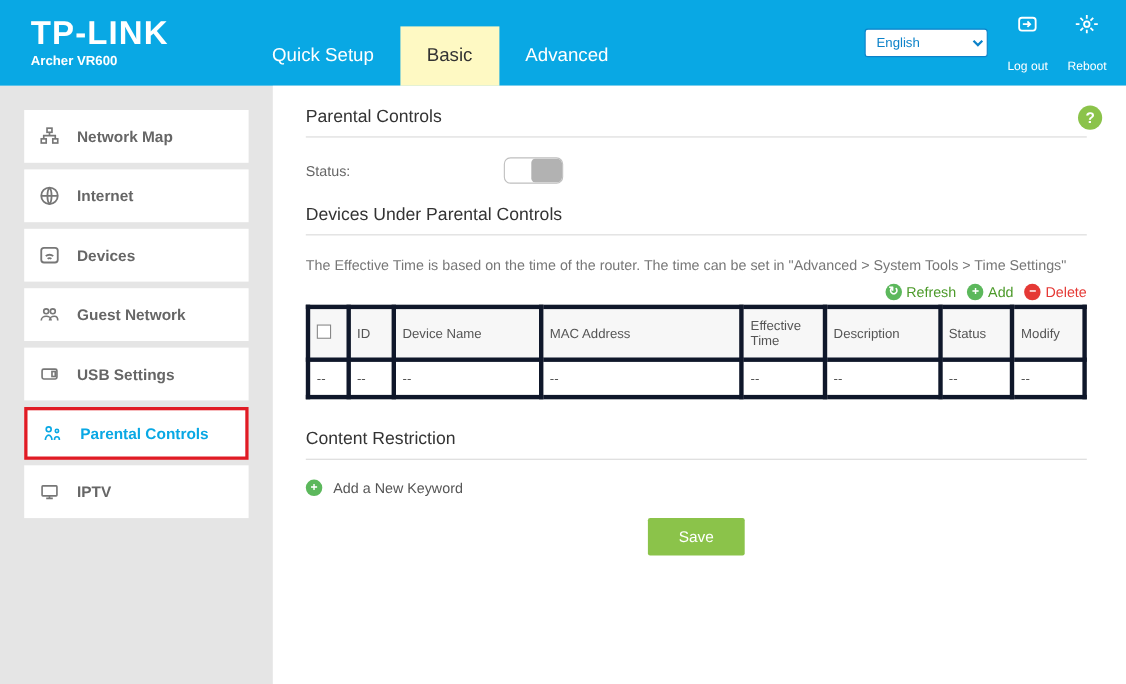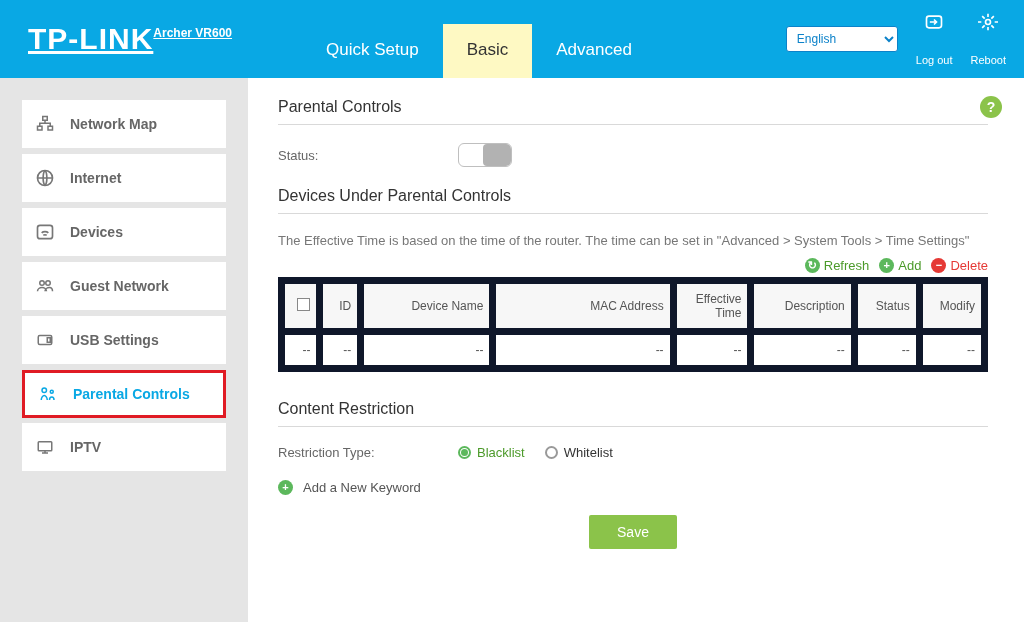--- a/index.html
+++ b/index.html
@@ -1,20 +1,20 @@
 <!DOCTYPE html>
 <html><head>
 <meta charset="utf-8">
 <style>
   * { box-sizing: border-box; margin: 0; padding: 0; }
   body { font-family: Arial, Helvetica, sans-serif; font-size: 13px; color: #333; background: #fff; width: 1024px; }
   
   
   .header { background: #09a8e4; height: 78px; display: flex; align-items: center; padding: 0 18px 0 28px; }
-  .logo-wrap { display: flex; color: #fff; margin-right: 70px; text-decoration: underline; }
+  .logo-wrap { display: flex; flex-direction: column; color: #fff; margin-right: 70px; }
   .logo { font-size: 30px; font-weight: 900; letter-spacing: 1px; line-height: 1; }
   .model { font-size: 12px; font-weight: bold; margin-top: 2px; }
   .tabs { display: flex; align-self: stretch; align-items: flex-end; }
   .tab { padding: 16px 24px 18px; color: #fff; font-size: 17px; cursor: pointer; }
   .tab.active { background: #fef9c3; color: #333; }
   .hdr-right { margin-left: auto; display: flex; align-items: center; gap: 18px; }
   .lang-select { width: 112px; height: 26px; background: #fff; border: 1px solid #0c82c9; color: #0c82c9; font-size: 12px; padding: 0 6px; border-radius: 3px;}
   .hdr-btn { display: flex; flex-direction: column; align-items: center; color: #fff; font-size: 11px; cursor: pointer; gap: 20px; }
   .hdr-btn svg { width: 22px; height: 20px; }
   
@@ -41,21 +41,21 @@
   .tbl-actions { display: flex; justify-content: flex-end; gap: 10px; margin-bottom: 4px; font-size: 13px; }
   .act { display: flex; align-items: center; gap: 4px; cursor: pointer; }
   .act.refresh, .act.add { color: #4c9a2a; }
   .act.delete { color: #e53935; }
   .circle-icon { width: 15px; height: 15px; border-radius: 50%; display: inline-flex; align-items: center; justify-content: center; color: #fff; font-size: 11px; font-weight: bold; line-height: 1;}
   .ci-green { background: #5cb85c; }
   .ci-red { background: #e53935; }
   .ci-refresh { background: #5cb85c; }
   
   table.dev { width: 100%; border-collapse: collapse; margin-bottom: 28px; }
-  table.dev th, table.dev td { border: 7px solid #0f172a; padding: 8px 6px; text-align: right; font-weight: normal; font-size: 12px; color: #555; }
+  table.dev th, table.dev td { border: 4px solid #0f172a; padding: 8px 6px; text-align: left; font-weight: normal; font-size: 12px; color: #555; }
   table.dev th { background: #f7f7f7; }
   table.dev .chk { width: 30px; }
   table.dev .idc { width: 34px; }
   
   .radio-row { display:flex; align-items:center; gap: 20px;}
   .radio-opt { display:flex; align-items:center; gap:6px; cursor:pointer;}
   .radio-opt .rdot { width:13px; height:13px; border-radius:50%; border:2px solid #999; display:inline-flex; align-items:center; justify-content:center;}
   .radio-opt.selected .rdot { border-color:#5cb85c;}
   .radio-opt.selected .rdot::after { content:""; width:7px; height:7px; border-radius:50%; background:#5cb85c;}
   .radio-opt.selected { color:#4c9a2a; }
@@ -235,33 +235,20 @@
           <td>--</td>
           <td>--</td>
           <td>--</td>
           <td>--</td>
           <td>--</td>
         </tr>
       </tbody>
     </table>
 
     <div class="section-title">Content Restriction</div>
-    <div class="row">
-      <span class="row-label">Restriction Type:</span>
-      <div class="radio-row">
-        <span class="radio-opt selected">
-          <span class="rdot"></span>
-          <span>Blacklist</span>
-        </span>
-        <span class="radio-opt">
-          <span class="rdot"></span>
-          <span>Whitelist</span>
-        </span>
-      </div>
-    </div>
     <div class="add-kw">
       <span class="circle-icon ci-green">+</span>
       <span>Add a New Keyword</span>
     </div>
     <div class="save-bar">
       <button class="save-btn">Save</button>
     </div>
   </div>
 </div>
 

